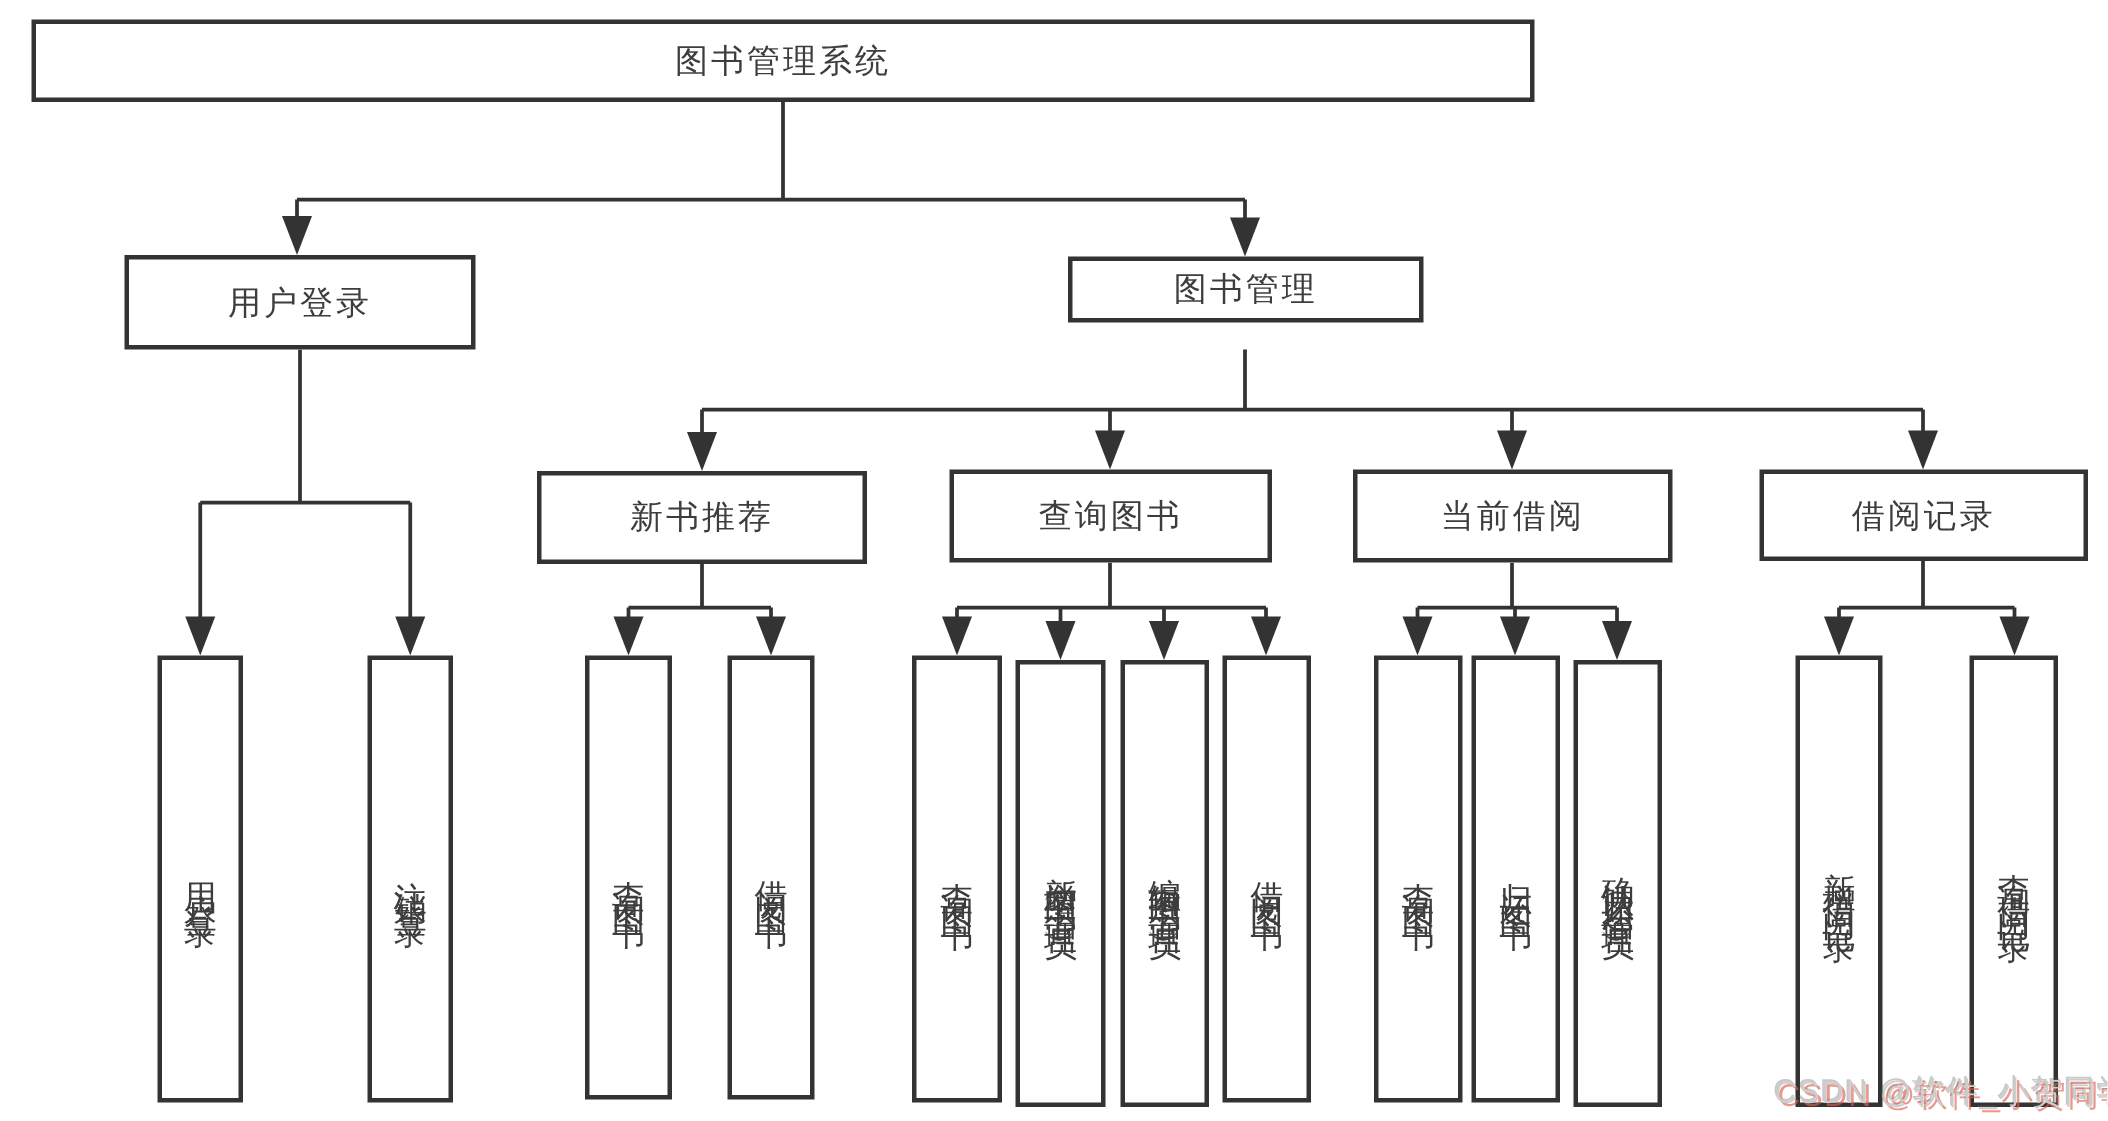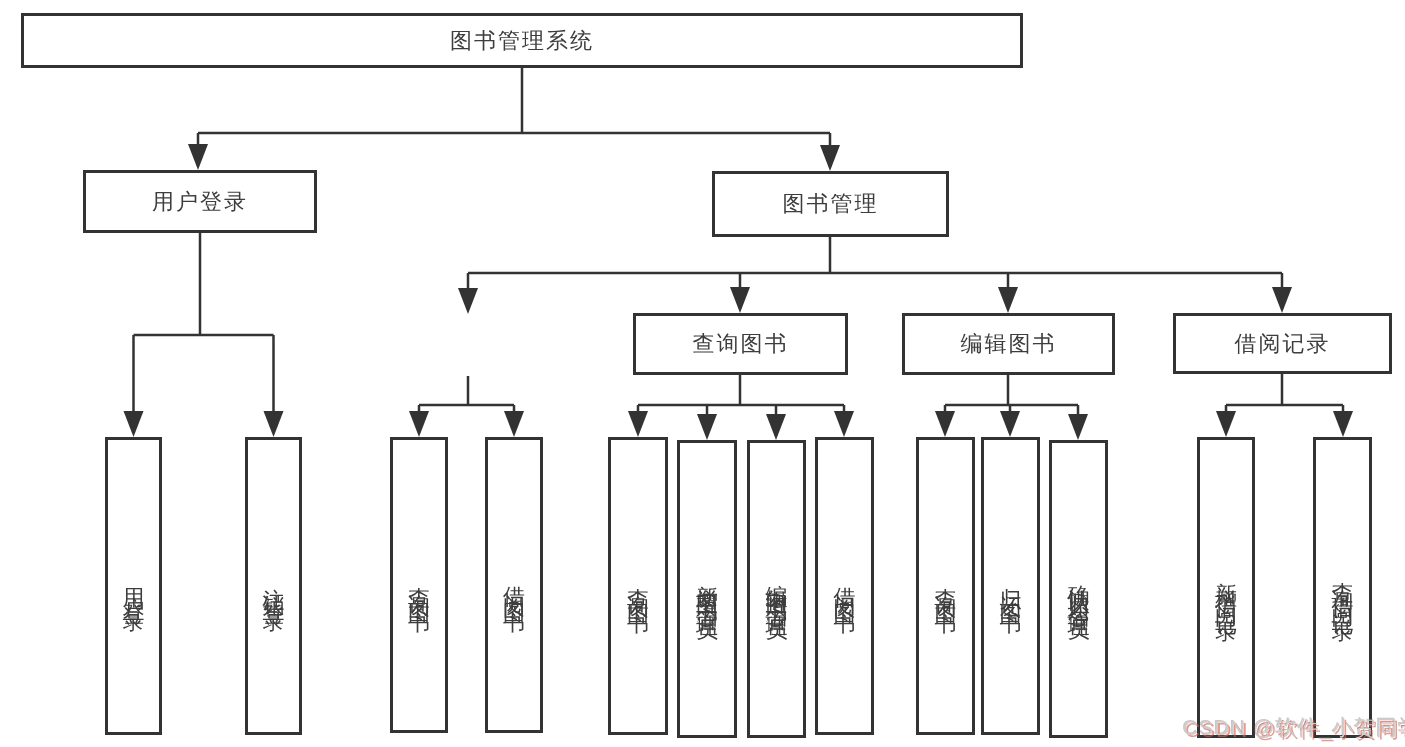--- a/index.html
+++ b/index.html
@@ -65,29 +65,32 @@
       </g>
   </svg>
 
   <div class="node" style="left:21px;top:13px;width:1002px;height:55px">
     <span class="hlabel">图书管理系统</span>
   </div>
 
   <div class="node" style="left:83px;top:170px;width:234px;height:63px">
     <span class="hlabel">用户登录</span>
   </div>
-  <div class="node" style="left:712px;top:171px;width:237px;height:66px">
+  <div class="node" style="left:712px;top:171px;width:237px;height:44px">
     <span class="hlabel">图书管理</span>
   </div>
 
+  <div class="node" style="left:358px;top:314px;width:220px;height:62px">
+    <span class="hlabel">新书推荐</span>
+  </div>
   <div class="node" style="left:633px;top:313px;width:215px;height:62px">
     <span class="hlabel">查询图书</span>
   </div>
   <div class="node" style="left:902px;top:313px;width:213px;height:62px">
-    <span class="hlabel">编辑图书</span>
+    <span class="hlabel">当前借阅</span>
   </div>
   <div class="node" style="left:1173px;top:313px;width:219px;height:61px">
     <span class="hlabel">借阅记录</span>
   </div>
 
   <div class="node" style="left:105px;top:437px;width:57px;height:298px">
     <span class="vtext ls-a">用户登录</span>
   </div>
   <div class="node" style="left:245px;top:437px;width:57px;height:298px">
     <span class="vtext ls-a">注销登录</span>

